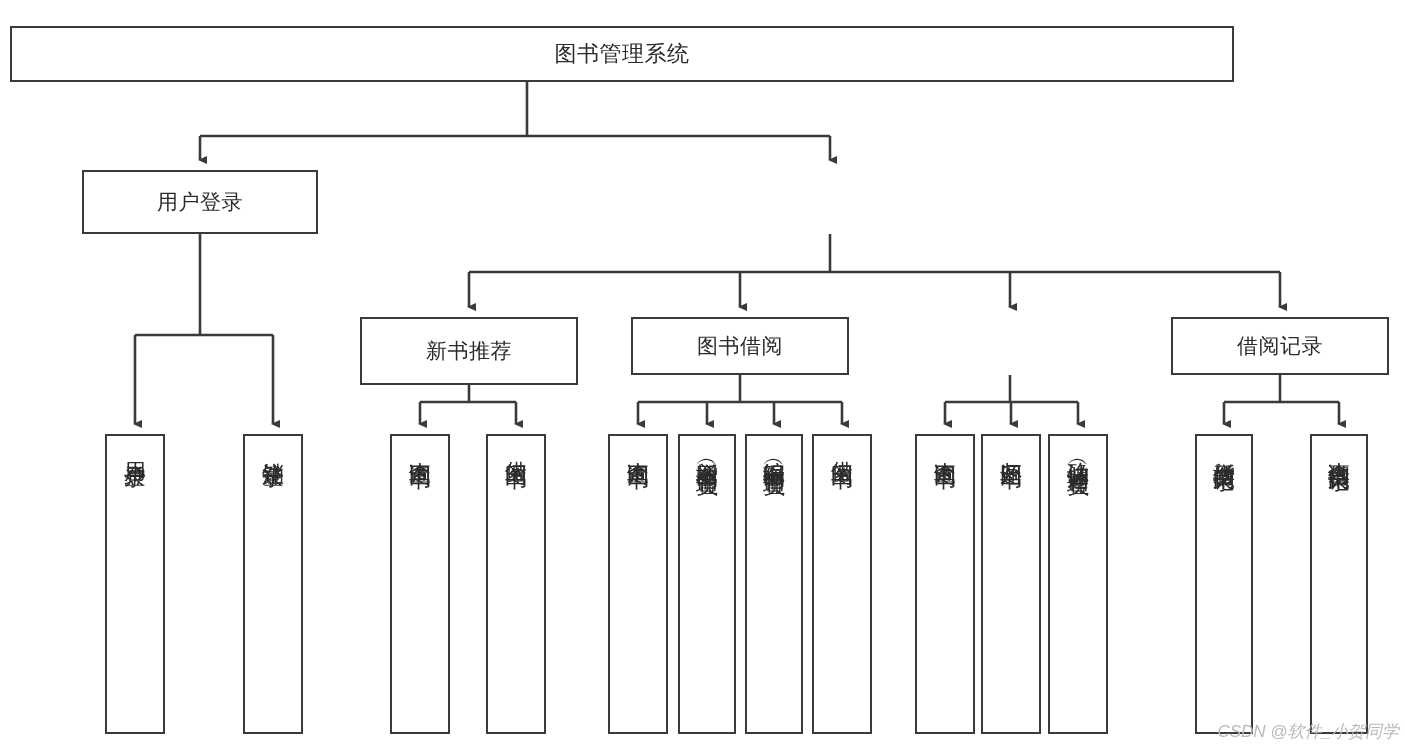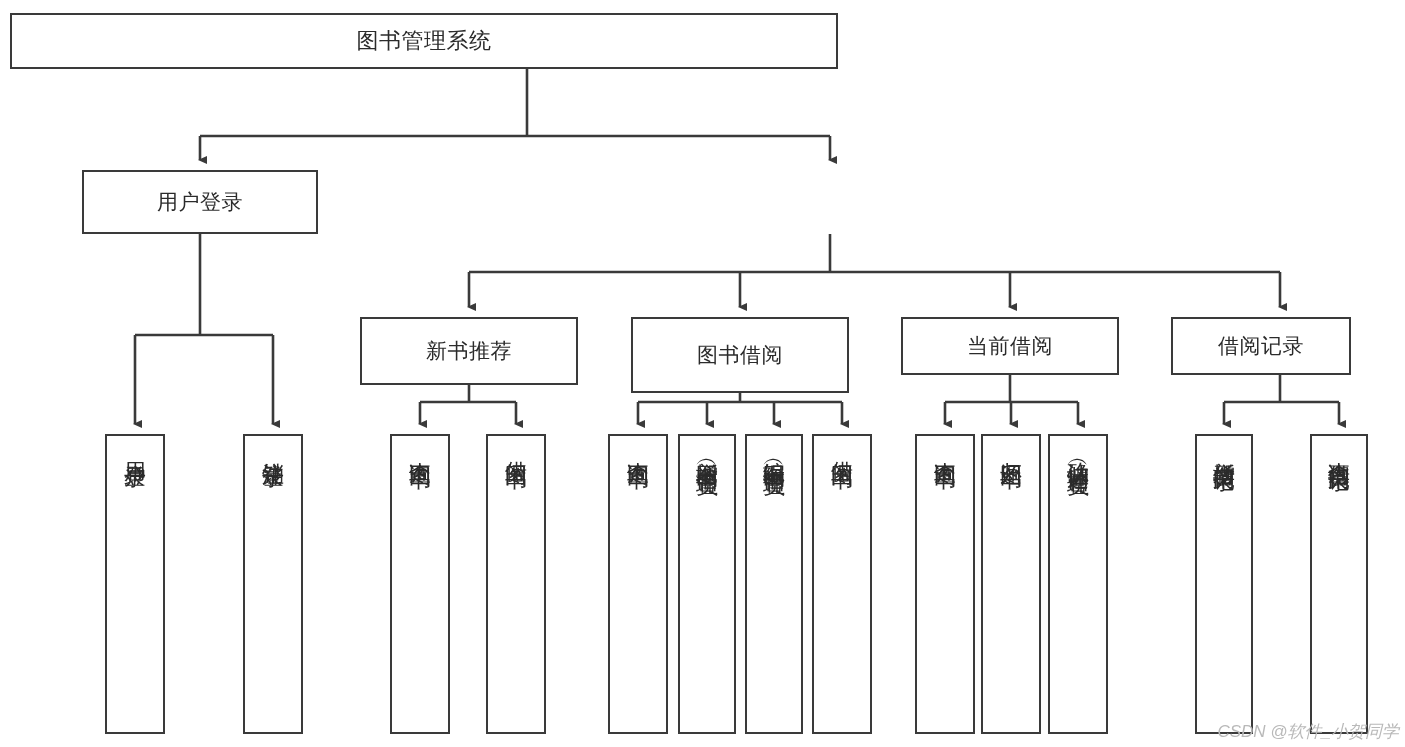--- a/index.html
+++ b/index.html
@@ -116,38 +116,35 @@
       <path d="M1011,402 L1011,424" marker-end="url(#arrow)"></path>
       <path d="M1078,402 L1078,424" marker-end="url(#arrow)"></path>
 
       <path d="M1280,375 L1280,402"></path>
       <path d="M1224,402 L1339,402"></path>
       <path d="M1224,402 L1224,424" marker-end="url(#arrow)"></path>
       <path d="M1339,402 L1339,424" marker-end="url(#arrow)"></path>
     </g>
   </svg>
 
-  <div class="node root" id="n-root" style="left: 10px; top: 13px; width: 828px; height: 56px;">
+  <div class="node root" id="n-root" style="left: 10px; top: 26px; width: 1224px; height: 56px;">
     <span class="lbl">图书管理系统</span>
   </div>
 
   <div class="node level1" id="n-l1-0" style="left: 82px; top: 170px; width: 236px; height: 64px;">
     <span class="lbl">用户登录</span>
   </div>
 
   <div class="node level2" id="n-l2-0" style="left: 360px; top: 317px; width: 218px; height: 68px;">
     <span class="lbl">新书推荐</span>
   </div>
-  <div class="node level2" id="n-l2-1" style="left: 631px; top: 317px; width: 218px; height: 76px;">
+  <div class="node level2" id="n-l2-1" style="left: 631px; top: 317px; width: 218px; height: 58px;">
     <span class="lbl">图书借阅</span>
   </div>
-  <div class="node level2" id="n-l2-2" style="left: 901px; top: 317px; width: 218px; height: 58px;">
-    <span class="lbl">当前借阅</span>
-  </div>
-  <div class="node level2" id="n-l2-3" style="left: 1171px; top: 317px; width: 180px; height: 58px;">
+  <div class="node level2" id="n-l2-3" style="left: 1171px; top: 317px; width: 218px; height: 58px;">
     <span class="lbl">借阅记录</span>
   </div>
 
   <div class="node leaf" id="n-lf-0" style="left: 105px; top: 434px; width: 60px; height: 300px;">
     <span class="lbl">用户登录</span>
   </div>
   <div class="node leaf" id="n-lf-1" style="left: 243px; top: 434px; width: 60px; height: 300px;">
     <span class="lbl">注销登录</span>
   </div>
   <div class="node leaf" id="n-lf-2" style="left: 390px; top: 434px; width: 60px; height: 300px;">

